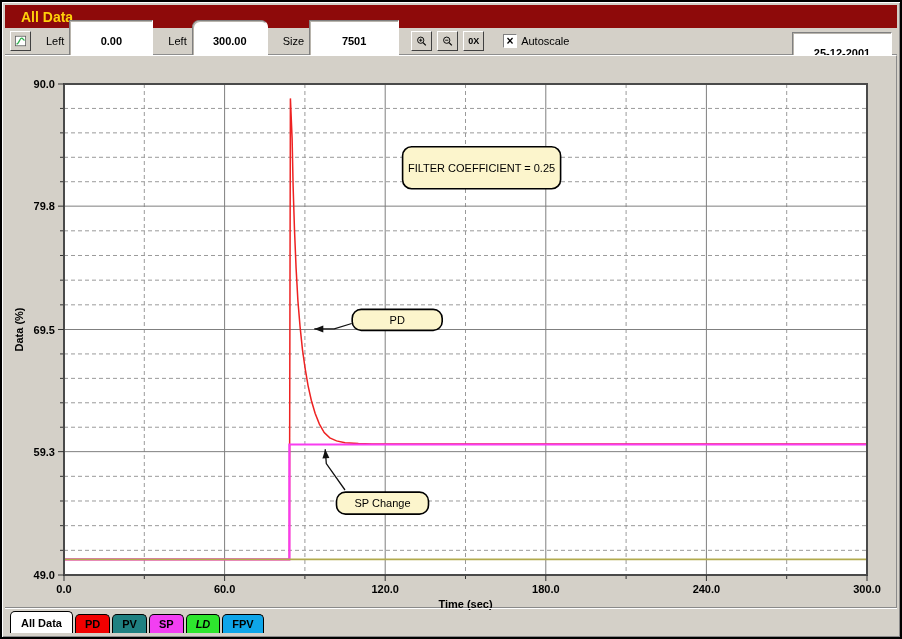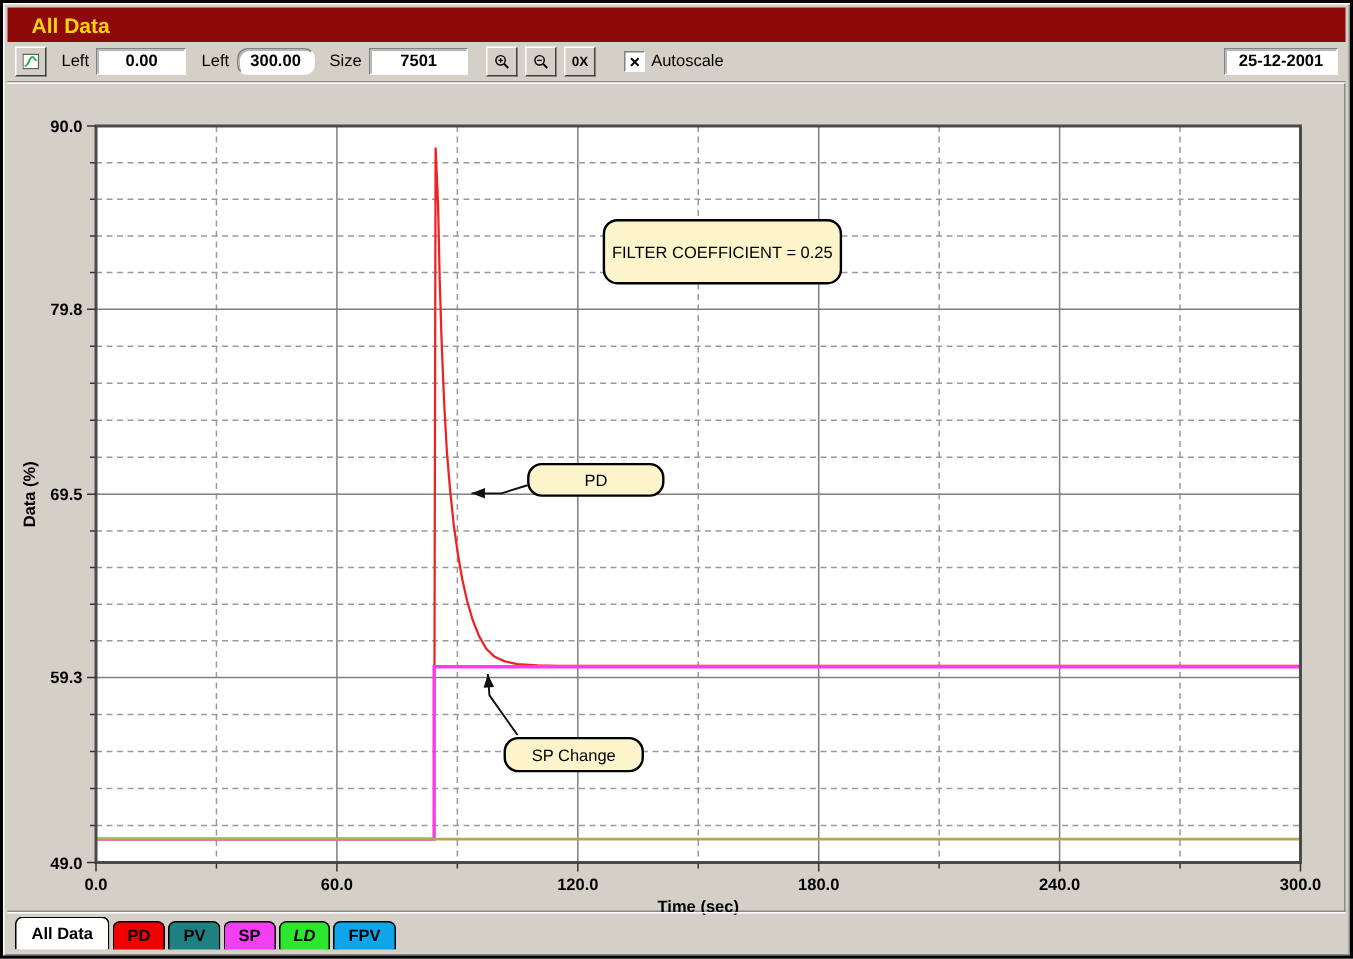--- a/index.html
+++ b/index.html
@@ -8,25 +8,25 @@
   .window{position:absolute;left:0;top:0;width:898px;height:635px;
     border:2px solid #000;background:#d4d0c8;
     box-shadow:inset 1px 1px 0 #ffffff, inset -1px -1px 0 #8a8a8a;}
   .titlebar{position:absolute;left:3px;right:3px;top:3px;height:23px;
     display:flex;align-items:center;justify-content:space-between;
     padding:0 10px 0 16px;box-sizing:border-box;
     font-weight:bold;font-size:14px;}
   .toolbar{position:absolute;left:3px;right:3px;top:26px;height:27px;
     display:flex;align-items:center;gap:5px;padding-left:5px;
     border-bottom:1px solid #8e8e8e;box-sizing:border-box;font-size:11px;color:#000;}
-  .tlabel{margin-left:5px;}
+  .tlabel{margin-left:10px;}
   .tinput{border:1px solid;border-color:#808080 #fff #fff #808080;
     box-shadow:inset 1px 1px 0 #b8b4ac;background:#fff;height:16px;
     font-family:"Liberation Sans",sans-serif;font-size:11px;font-weight:bold;
-    text-align:center;padding:0;color:#000;}
+    text-align:center;padding:12px;color:#000;}
   .tbtn{background:#d4d0c8;border:1px solid;border-color:#fff #404040 #404040 #fff;
     width:21px;height:20px;display:flex;align-items:center;justify-content:center;
     padding:4px;font-family:"Liberation Sans",sans-serif;font-size:9px;font-weight:bold;color:#000;}
   .cbwrap{display:flex;align-items:center;gap:4px;margin-left:14px;}
   .cbbox{width:12px;height:12px;background:#fff;border:1px solid;
     border-color:#808080 #fff #fff #808080;display:flex;align-items:center;
     justify-content:center;font-size:12px;font-weight:bold;line-height:10px;color:#000;}
   .datefield{position:absolute;right:5px;top:4px;width:74px;}
   .chart-panel{position:absolute;left:3px;right:3px;top:53px;bottom:29px;
     background:#d4d0c8;border-top:1px solid #fff;

